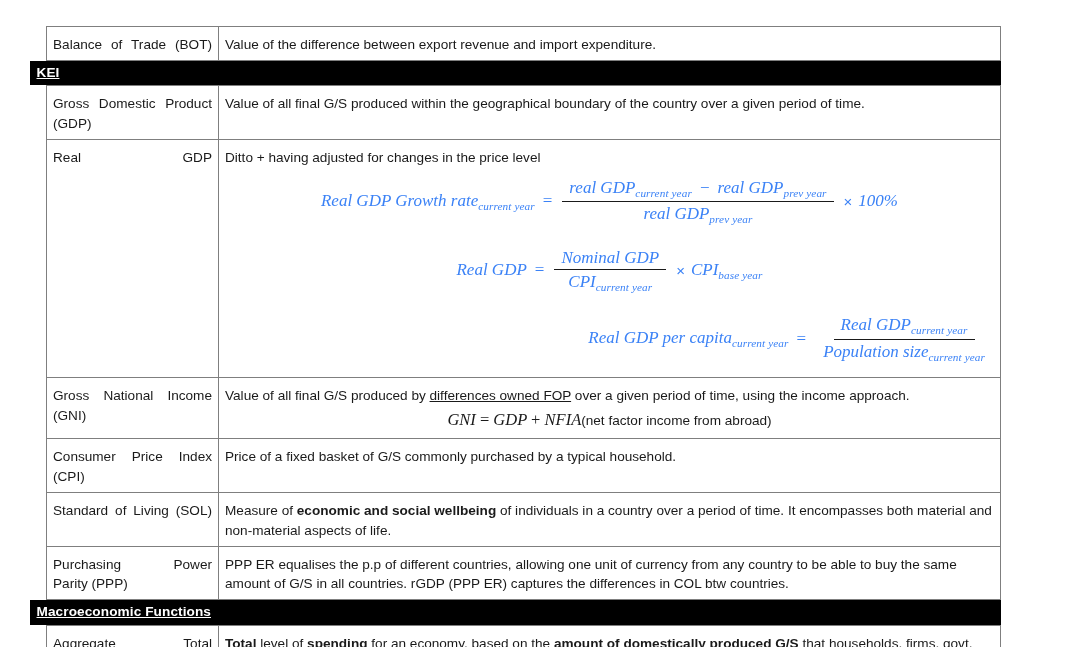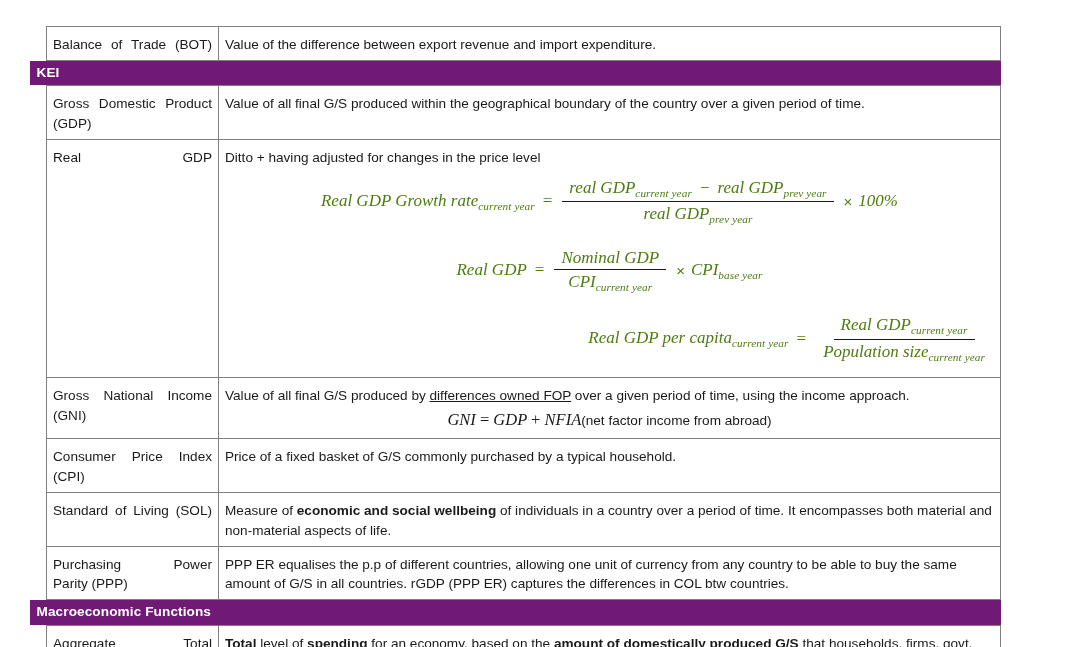--- a/index.html
+++ b/index.html
@@ -64,46 +64,47 @@
 
   
   tr.section-row td {
     border: none;
     padding: 0;
   }
   .section-band {
     position: relative;
     margin-left: -17px;
     width: 971px;
-    background: #701a75;
+    background: #000000;
     color: #ffffff;
     font-weight: bold;
     font-size: 13.6px;
     line-height: 1.0;
     padding: 5px 0 6px 7px;
     box-sizing: border-box;
     letter-spacing: 0.1px;
+    text-decoration: underline;
   }
 
   b, strong { font-weight: bold; }
   .u { text-decoration: underline; }
   .bu { font-weight: bold; text-decoration: underline; }
 
   
   .formula-block {
     padding: 9px 0 6px 0;
   }
   .eq {
     display: flex;
     align-items: center;
     justify-content: center;
     font-family: "Liberation Serif", serif;
     font-style: italic;
     font-size: 17px;
-    color: #4d7c0f;
+    color: #3b82f6;
     margin: 0 0 20px 0;
     white-space: nowrap;
   }
   .eq:last-child { margin-bottom: 2px; justify-content: flex-end; }
 
   .eq .op {
     font-style: normal;
     margin: 0 8px;
     font-family: "Liberation Serif", serif;
   }

